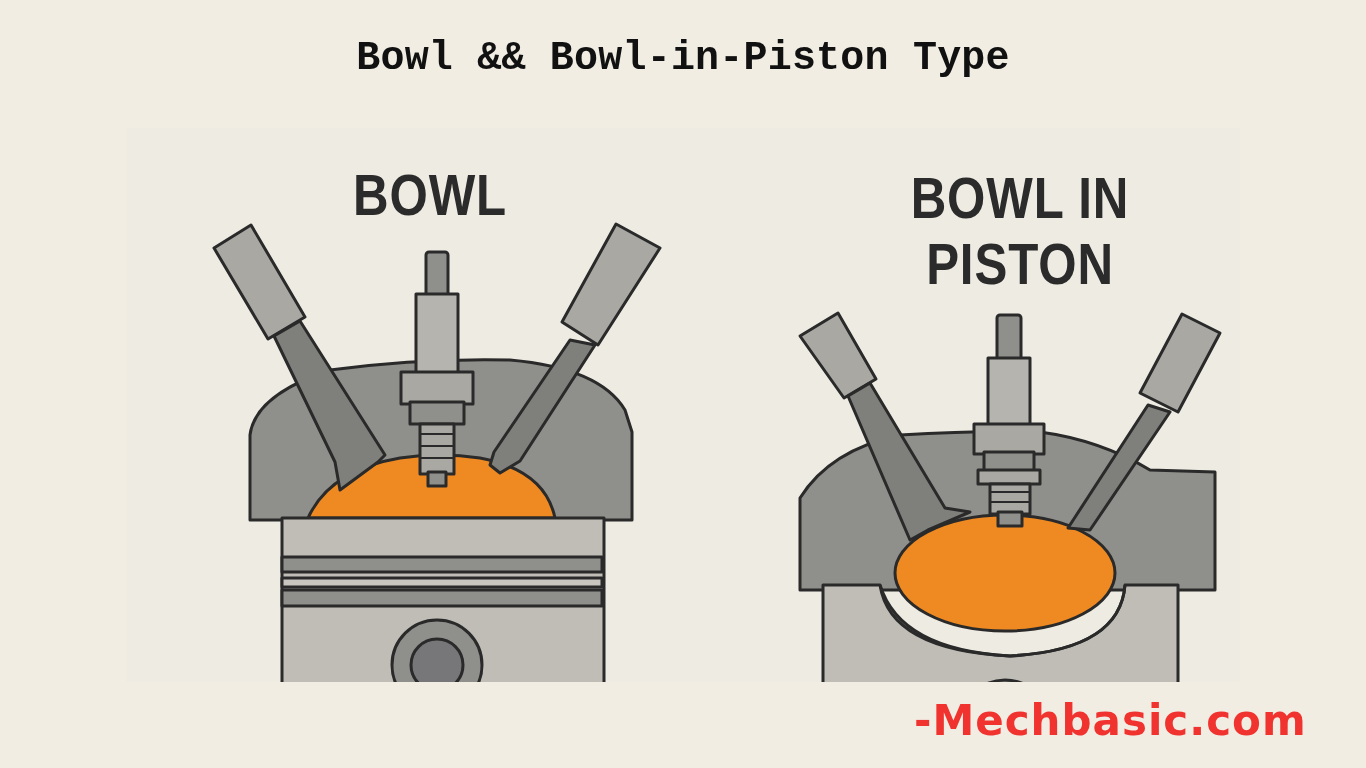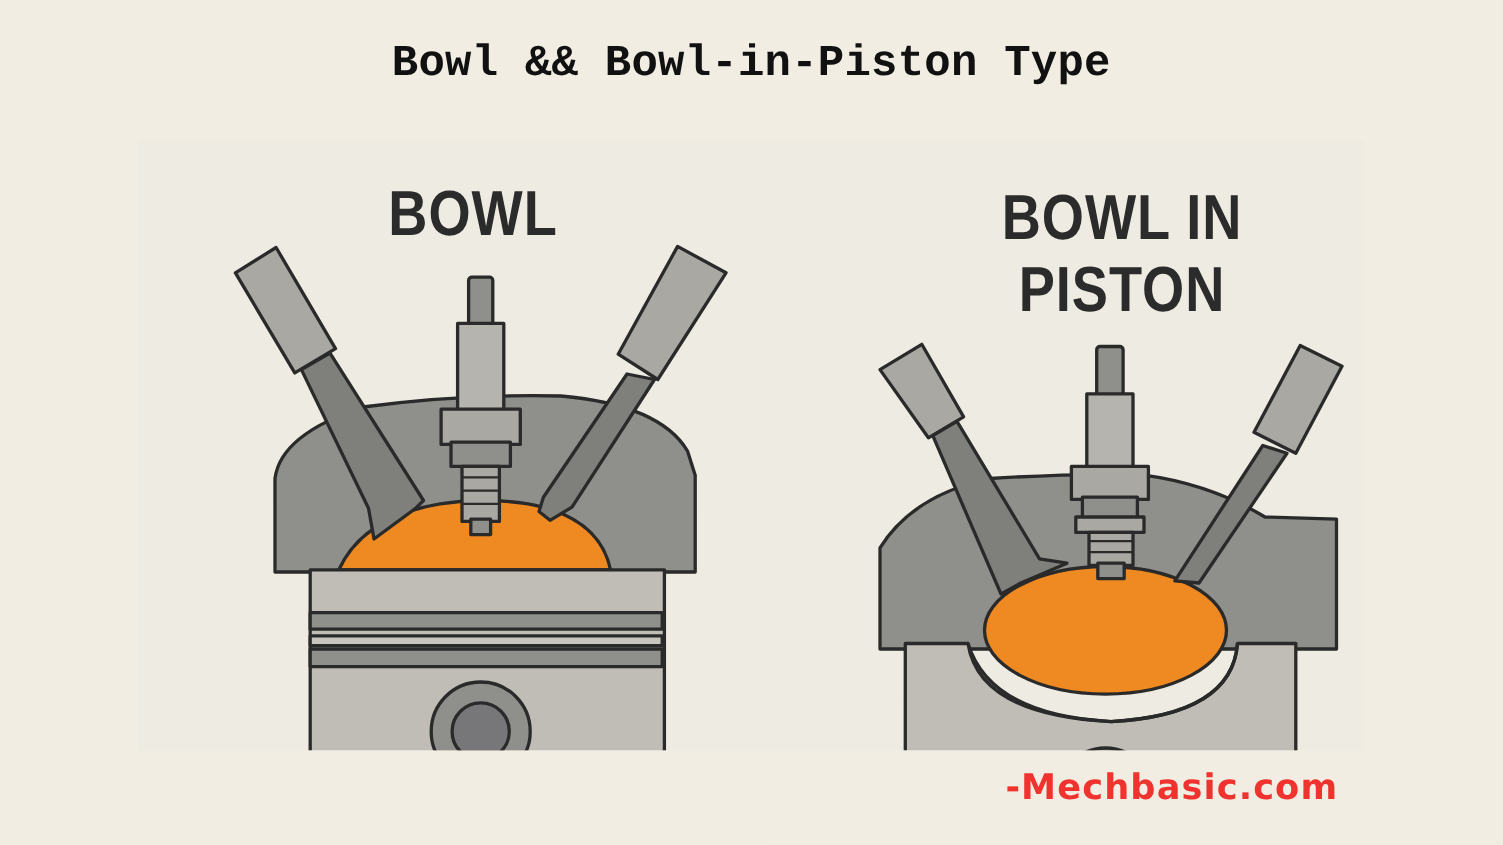--- a/index.html
+++ b/index.html
@@ -2,21 +2,21 @@
 <html><head>
 <meta charset="utf-8">
 <style>
   html,body{margin:0;padding:0;}
   body{width:1366px;height:768px;background:#f1ede3;position:relative;overflow:hidden;font-family:"Liberation Sans",sans-serif;}
   .title{position:absolute;left:0;width:1366px;top:36px;text-align:center;font-family:Liberation Mono, monospace;font-weight:bold;font-size:40px;color:#111;letter-spacing:0.2px;}
   .panel{position:absolute;left:126px;top:128px;width:1114px;height:554px;background:#eeebe2;}
   .label{position:absolute;font-family:"Liberation Sans",sans-serif;font-weight:bold;color:#2b2b2b;text-align:center;letter-spacing:1px;transform:scaleX(0.85);}
   .label-left{left:300px;top:165px;width:260px;font-size:58px;line-height:60px;}
   .label-right{left:880px;top:165px;width:280px;font-size:58px;line-height:66px;}
-  .watermark{position:absolute;left:914px;top:696px;font-family:"DejaVu Sans",sans-serif;font-weight:bold;font-size:32px;color:#f0332f;letter-spacing:1px;}
+  .watermark{position:absolute;left:914px;top:696px;font-family:"DejaVu Sans",sans-serif;font-weight:bold;font-size:42px;color:#f0332f;letter-spacing:1px;}
   svg{position:absolute;left:0;top:0;}
 </style>
 </head>
 <body>
 
 <div class="title">Bowl &amp;&amp; Bowl-in-Piston Type</div>
 
 <div class="panel"></div>
 
 <div class="label label-left">BOWL</div>

